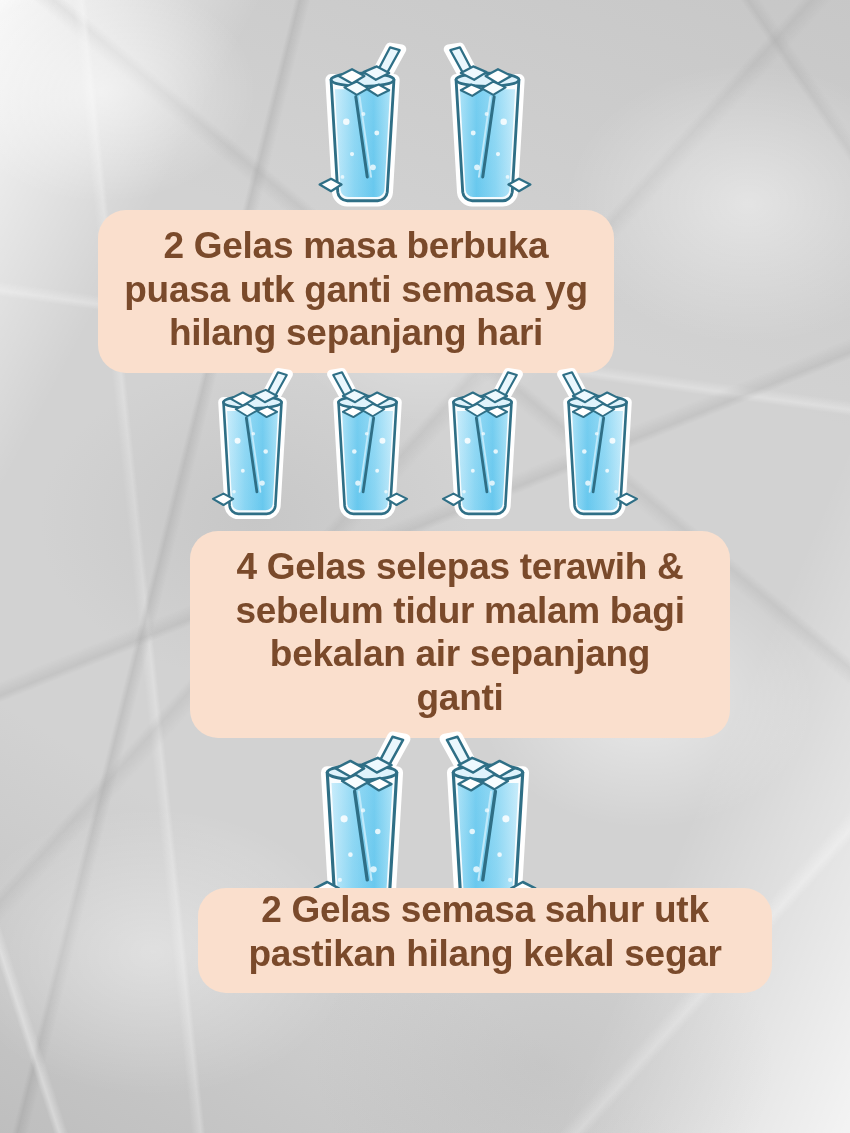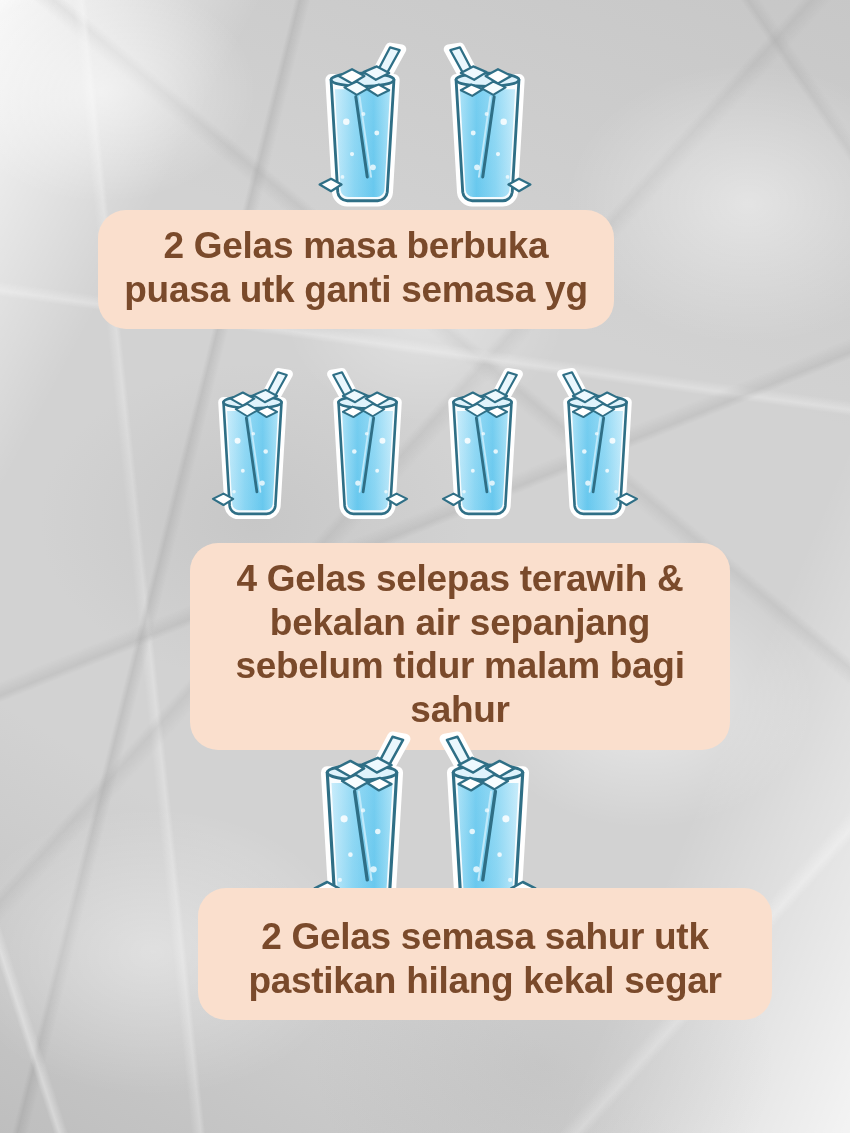--- a/index.html
+++ b/index.html
@@ -98,30 +98,30 @@
   }
   #caption-1 {
     left: 98px;
     top: 210px;
     width: 516px;
     padding: 14px 22px 18px;
     font-size: 37px;
   }
   #caption-2 {
     left: 190px;
-    top: 543px;
+    top: 531px;
     width: 540px;
     padding: 14px 20px 18px;
     font-size: 37px;
   }
   #caption-3 {
     left: 198px;
     top: 888px;
     width: 574px;
-    padding: 27px 20px 18px;
+    padding: 0 20px 18px;
     font-size: 37px;
   }
   .caption .line { display: block; }
 </style>
 </head>
 <body>
 
 <div id="poster">
   <div class="paper-base"></div>
   <div class="paper-creases"></div>
@@ -216,20 +216,21 @@
     <circle cx="56" cy="84" r="2" fill="#ffffff" fill-opacity="0.7"></circle>
 
     <path d="M10 158 l12 -6 l11 6 l-11 7 z" fill="#ffffff" stroke="#2f6f86" stroke-width="2.4" stroke-linejoin="round"></path>
   </svg>
         </div>
       </div>
 
     <div class="caption" id="caption-1">
       <span class="line">2 Gelas masa berbuka</span>
       <span class="line">puasa utk ganti semasa yg</span>
+      <span class="line">hilang sepanjang hari</span>
     </div>
 
     <div class="glass-row" id="row-2">
         <div class="glass">
   <svg width="97" height="167" viewBox="0 0 110 190" aria-hidden="true" style="transform:scaleX(1);">
     <defs>
       <linearGradient id="wg0.880" x1="0" y1="0" x2="1" y2="0">
         <stop offset="0%" stop-color="#bfe9fa"></stop>
         <stop offset="35%" stop-color="#7fd2f2"></stop>
         <stop offset="70%" stop-color="#57c2ec"></stop>
@@ -399,23 +400,23 @@
     <circle cx="34" cy="150" r="2" fill="#ffffff" fill-opacity="0.7"></circle>
     <circle cx="56" cy="84" r="2" fill="#ffffff" fill-opacity="0.7"></circle>
 
     <path d="M10 158 l12 -6 l11 6 l-11 7 z" fill="#ffffff" stroke="#2f6f86" stroke-width="2.4" stroke-linejoin="round"></path>
   </svg>
         </div>
       </div>
 
     <div class="caption" id="caption-2">
       <span class="line">4 Gelas selepas terawih &amp;</span>
+      <span class="line">sebelum tidur malam bagi</span>
       <span class="line">bekalan air sepanjang</span>
-      <span class="line">sebelum tidur malam bagi</span>
-      <span class="line">sahur</span>
+      <span class="line">ganti</span>
     </div>
 
     <div class="glass-row" id="row-3">
         <div class="glass">
   <svg width="116" height="200" viewBox="0 0 110 190" aria-hidden="true" style="transform:scaleX(1);">
     <defs>
       <linearGradient id="wg1.050" x1="0" y1="0" x2="1" y2="0">
         <stop offset="0%" stop-color="#bfe9fa"></stop>
         <stop offset="35%" stop-color="#7fd2f2"></stop>
         <stop offset="70%" stop-color="#57c2ec"></stop>

